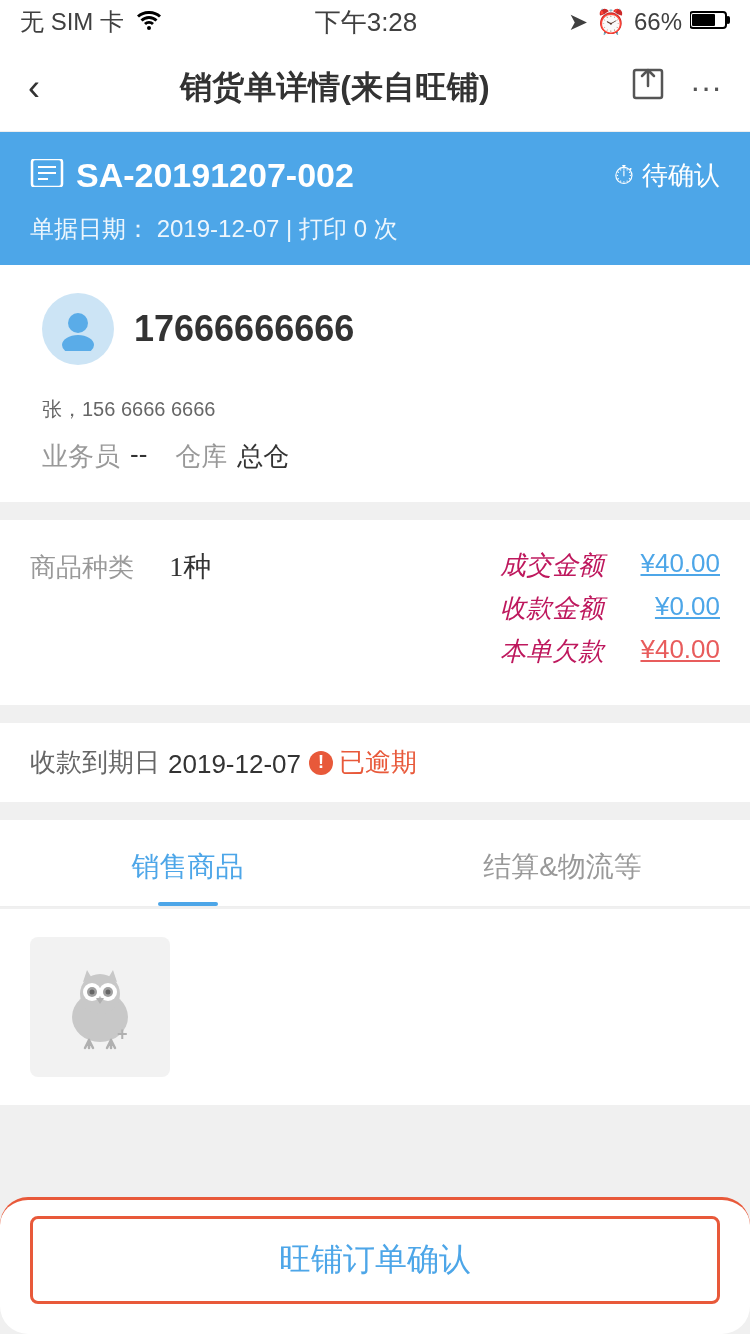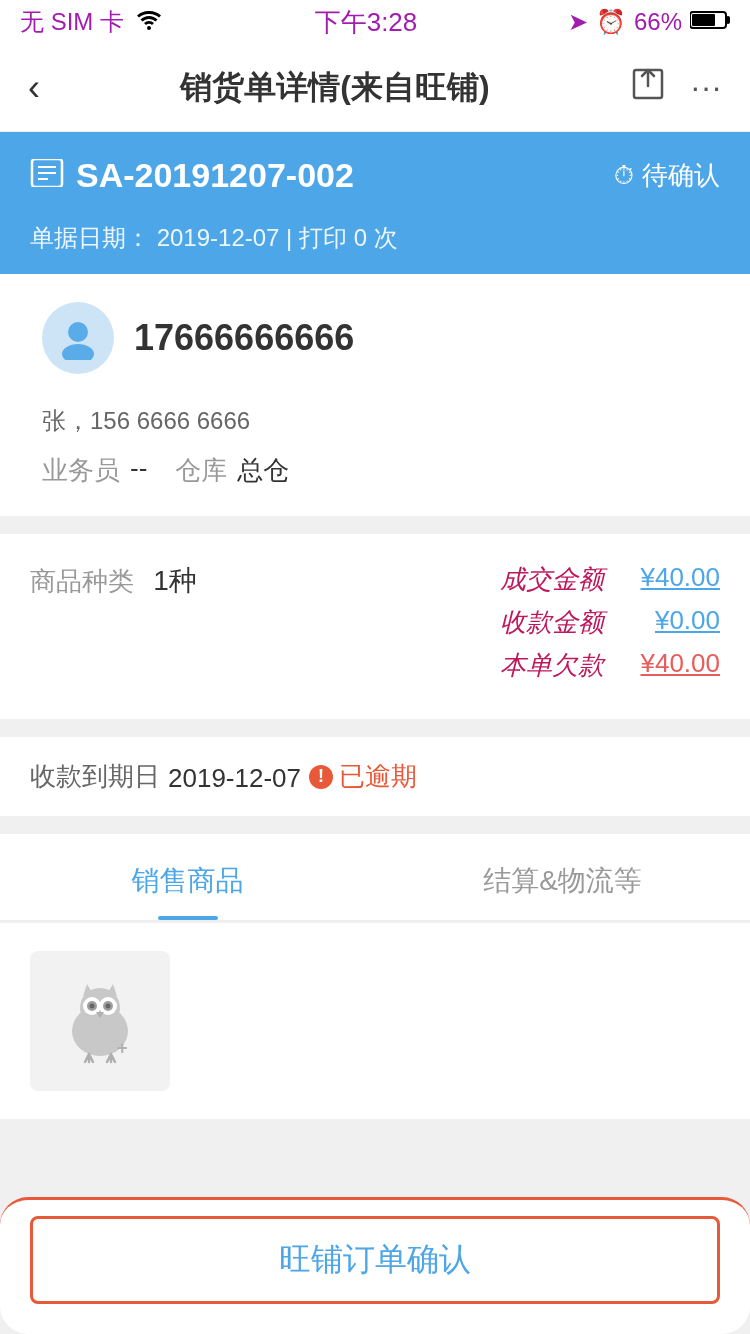--- a/index.html
+++ b/index.html
@@ -16,21 +16,21 @@
     
     .status-bar {
       width: 100%;
       height: 44px;
       background: #fff;
       display: flex;
       align-items: center;
       justify-content: space-between;
       padding: 0 20px;
       font-size: 24px;
-      color: #a21caf;
+      color: #404040;
     }
     .status-bar-left { display: flex; align-items: center; gap: 10px; }
     .status-bar-center { font-size: 26px; font-weight: 500; }
     .status-bar-right { display: flex; align-items: center; gap: 8px; font-size: 24px; }
 
     
     .nav-bar {
       width: 100%;
       height: 88px;
       background: #fff;
@@ -62,21 +62,21 @@
 
     
     .header-card {
       background: #4da6e8;
       padding: 24px 30px 20px;
     }
     .header-card-top {
       display: flex;
       justify-content: space-between;
       align-items: center;
-      margin-bottom: 27px;
+      margin-bottom: 18px;
     }
     .order-id {
       font-size: 34px;
       font-weight: 700;
       color: #fff;
       display: flex;
       align-items: center;
       gap: 12px;
     }
     .status-badge {
@@ -117,21 +117,21 @@
       font-size: 36px;
       color: #5aace8;
       flex-shrink: 0;
     }
     .customer-phone {
       font-size: 36px;
       font-weight: 600;
       color: #333;
     }
     .customer-name {
-      font-size: 24px;
+      font-size: 20px;
       color: #666;
       margin-bottom: 16px;
       margin-top: 31px;
     }
     .customer-meta {
       display: flex;
       gap: 28px;
       font-size: 26px;
       color: #666;
     }
@@ -371,21 +371,21 @@
       <span class="meta-label">仓库</span>
       <span class="meta-value">总仓</span>
     </div>
   </div>
 </div>
 
 <div class="summary-card">
   <div class="summary-row">
     <div class="summary-left">
       <span class="summary-left-label">商品种类</span>
-      <span class="summary-left-value" style="margin-left:12px;">1种</span>
+      <span class="summary-left-value" style="margin-left:28px;font-family:Liberation Serif, serif;">1种</span>
     </div>
     <div class="summary-right">
       <div class="summary-right-row">
         <span class="amount-label">成交金额</span>
         <span class="amount-value">¥40.00</span>
       </div>
       <div class="summary-right-row">
         <span class="amount-label">收款金额</span>
         <span class="amount-value">¥0.00</span>
       </div>

